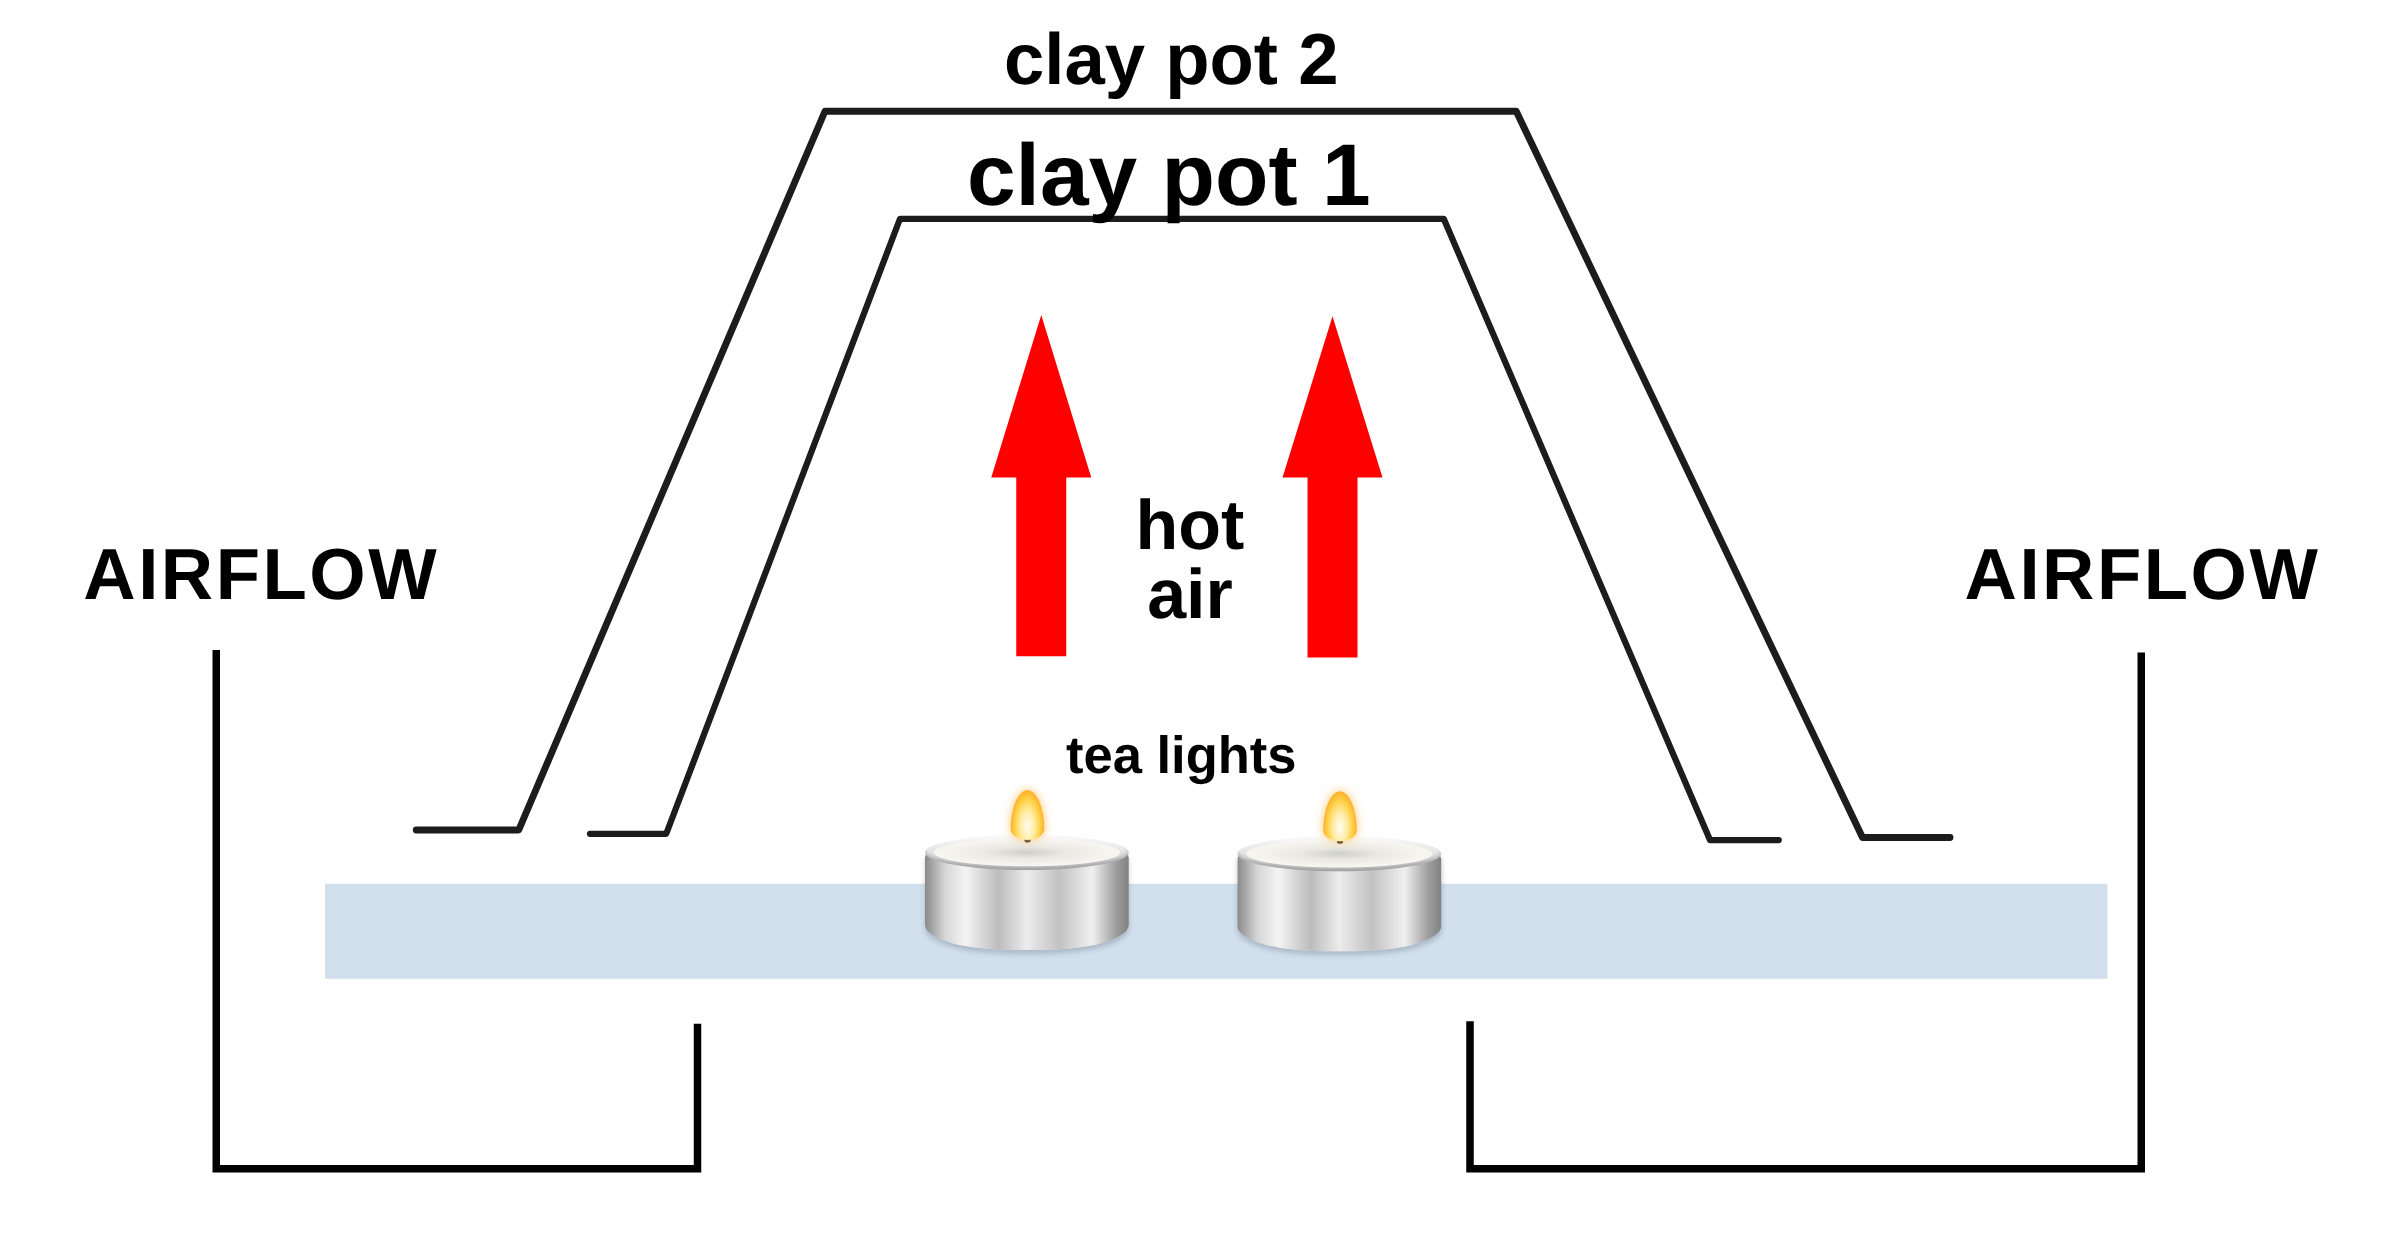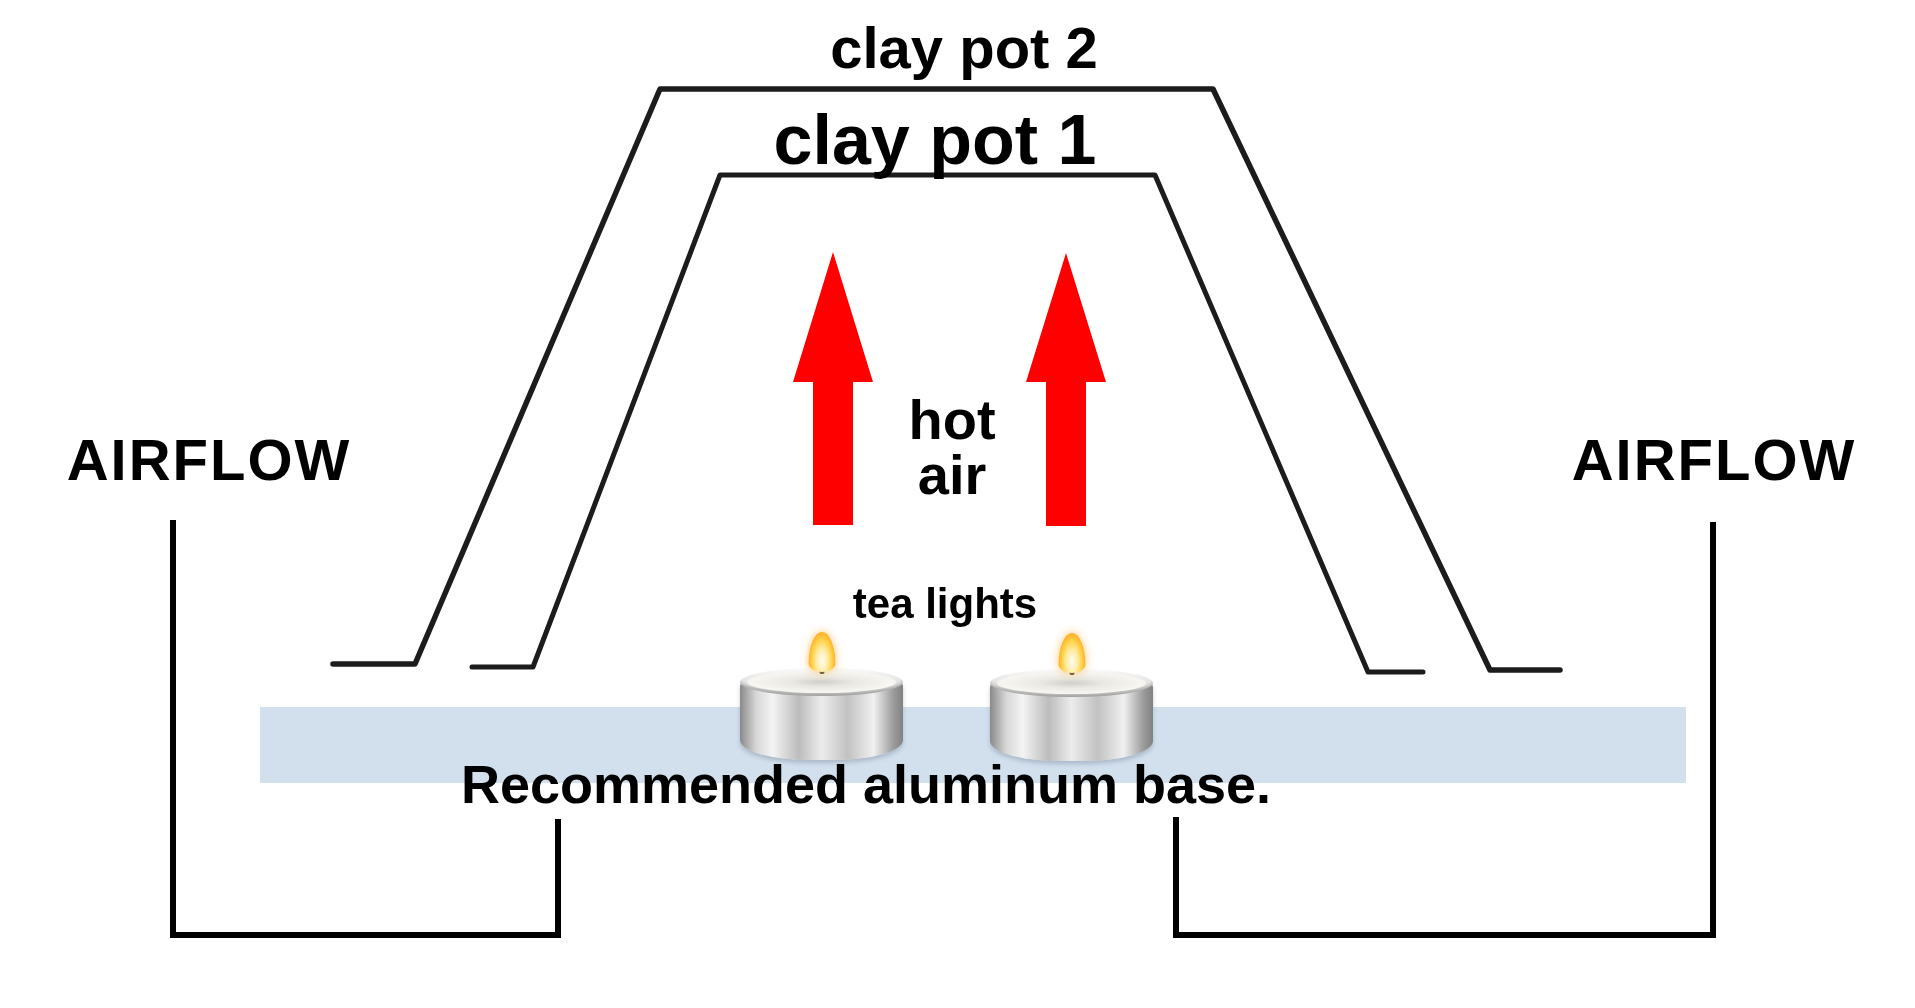--- a/index.html
+++ b/index.html
@@ -30,21 +30,21 @@
   }
   .diagram-label {
     position: absolute;
     color: #000;
     font-weight: bold;
     white-space: nowrap;
     z-index: 4;
     transform: translateX(-50%);
     line-height: 1.05;
   }
-  .lbl-clay-pot-2 { left: 937px; top: 18px;  font-size: 58px; margin-left: 27px; }
+  .lbl-clay-pot-2 { left: 937px; top: 18px;  font-size: 58px; }
   .lbl-clay-pot-1 { left: 935px; top: 104px; font-size: 70px; }
   .lbl-airflow-left  { left: 209px;  top: 430px; font-size: 58px; letter-spacing: 2px; }
   .lbl-airflow-right { left: 1714px; top: 430px; font-size: 58px; letter-spacing: 2px; }
   .lbl-hot-air {
     left: 952px; top: 392px;
     font-size: 56px;
     text-align: center;
     line-height: 55px;
   }
   .lbl-tea-lights { left: 945px; top: 582px; font-size: 42px; }
@@ -166,15 +166,14 @@
 
   <div class="diagram-label lbl-airflow-right">AIRFLOW</div>
 
   <div class="diagram-label lbl-hot-air">
     <div>hot</div>
     <div>air</div>
   </div>
 
   <div class="diagram-label lbl-tea-lights">tea lights</div>
 
-  <div class="diagram-label lbl-base">Recommended aluminum base.</div>
 
 </div>
 
 </body></html>

